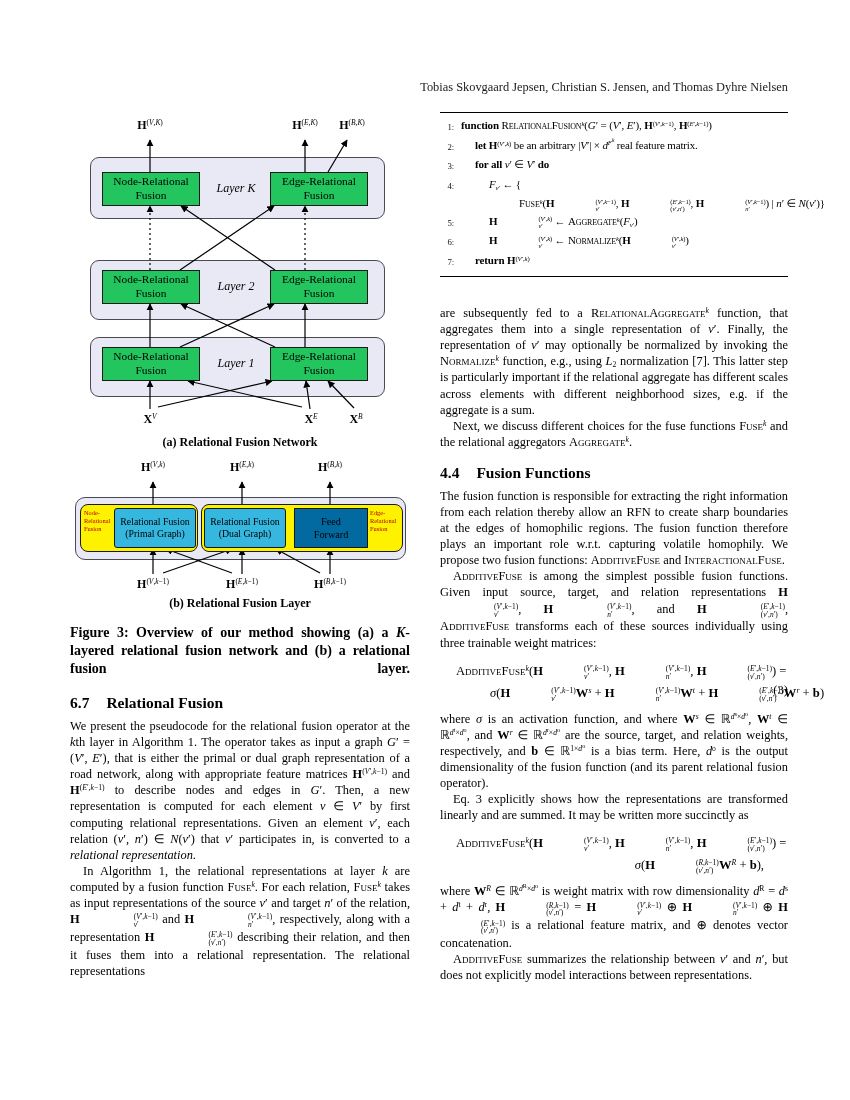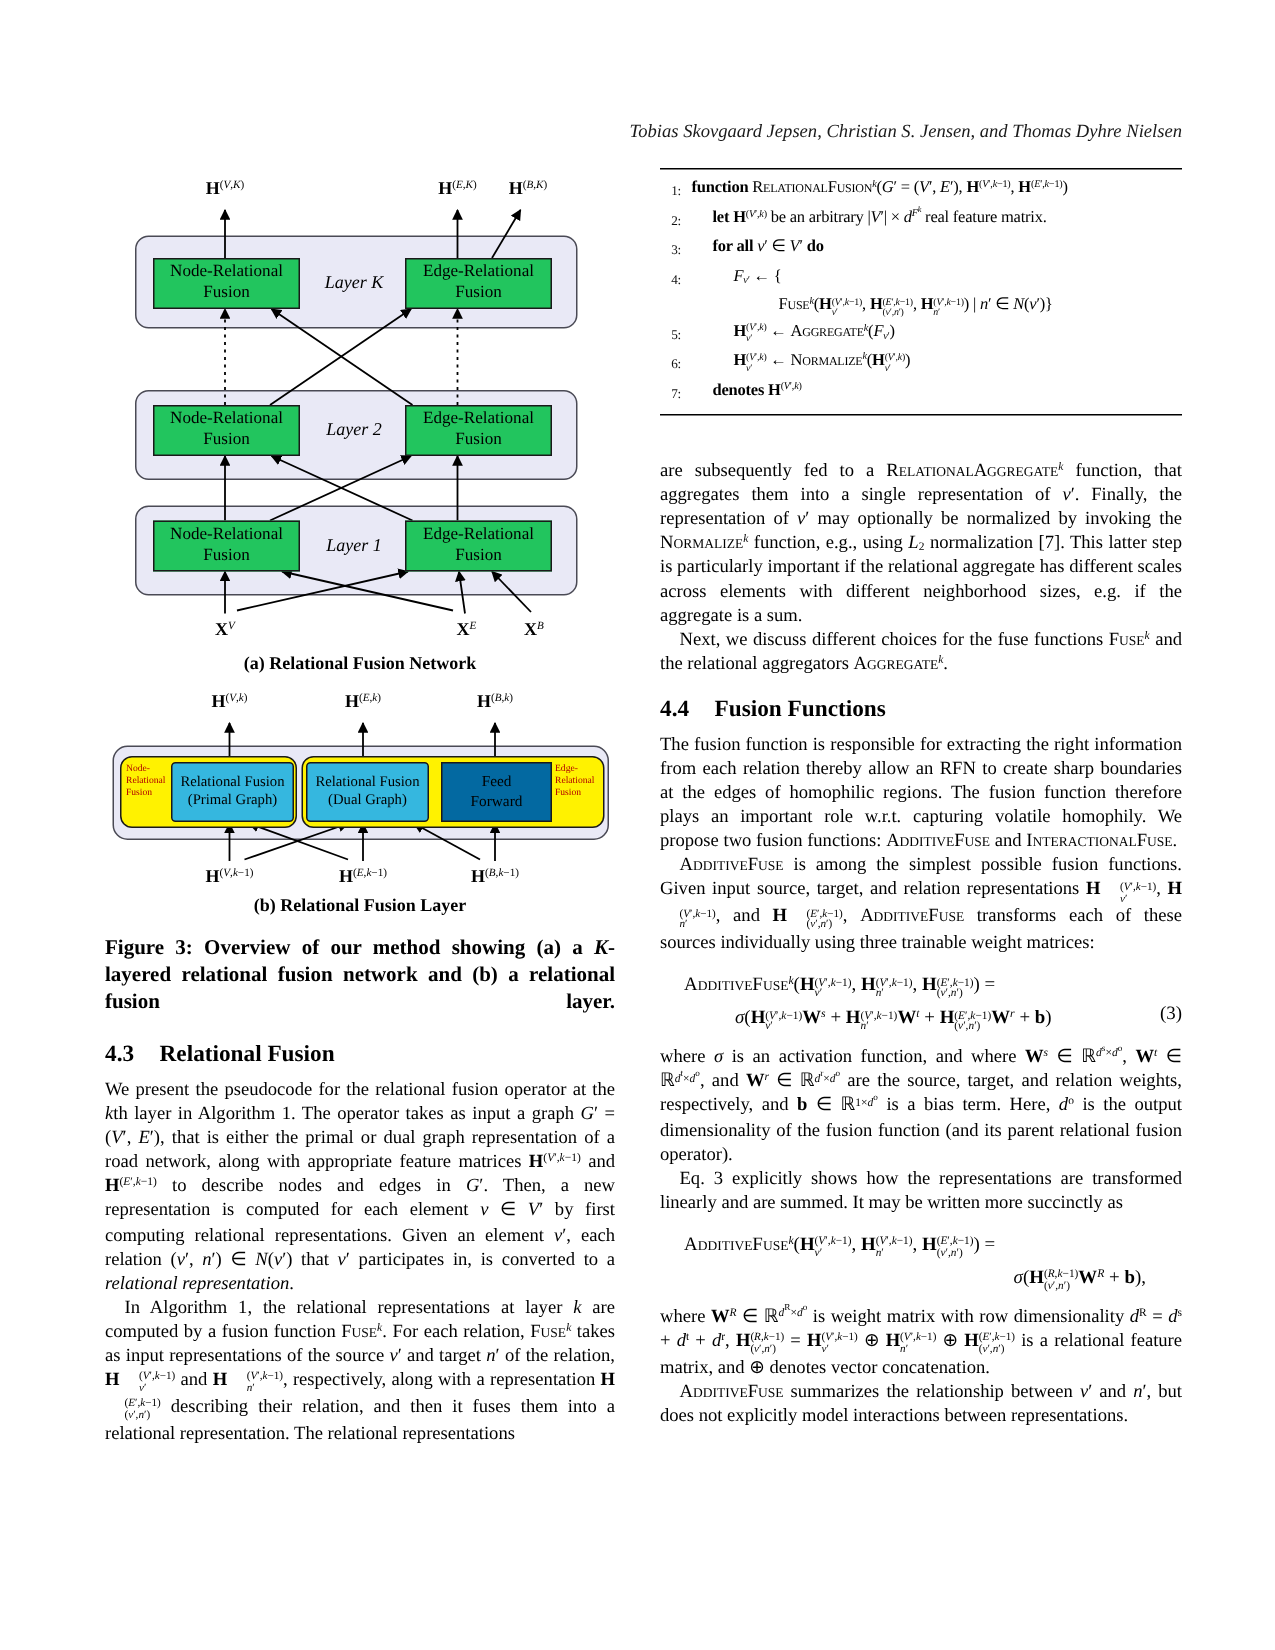--- a/index.html
+++ b/index.html
@@ -1,29 +1,29 @@
 <!DOCTYPE html>
 <html><head>
 <meta charset="utf-8">
 <style>
   html,body{margin:0;padding:0;background:#ffffff;}
   body{width:850px;height:1100px;position:relative;font-family:"Liberation Serif",serif;color:#000;}
-  .hdr{position:absolute;top:80px;left:300px;width:488px;text-align:right;font-size:12.4px;color:#1a1a1a;font-style:italic;}
+  .hdr{position:absolute;top:80px;left:300px;width:488px;text-align:right;font-size:12.4px;color:#1a1a1a;}
 
   .col-left{position:absolute;left:70px;top:110px;width:340px;}
   .col-right{position:absolute;left:440px;top:112px;width:348px;}
 
   p{margin:0;text-align:justify;font-size:12.4px;line-height:16.1px;}
   p.ind{text-indent:13px;}
   sup{font-size:0.62em;line-height:0;vertical-align:0.5em;}
   sub{font-size:0.62em;line-height:0;vertical-align:-0.25em;}
   sup sup{font-size:0.8em;vertical-align:0.55em;}
   .sc{font-variant:small-caps;}
   .st{display:inline-block;vertical-align:-0.55em;font-size:0.60em;line-height:1.05;text-align:left;}
-  .st .t,.st .b{display:block;}
+  .st .t,.st .b{display:block;margin-left:41px;}
 
   .sect{font-size:15.5px;font-weight:bold;margin:0;}
   .sect .num{margin-right:17px;}
 
   
   .fig-a{position:relative;width:340px;height:341px;}
   .fig-b{position:relative;width:340px;height:150px;margin-top:9px;}
   .fig-svg{position:absolute;left:0;top:0;z-index:2;}
   .flabel{position:absolute;z-index:3;font-size:12px;white-space:nowrap;transform:translateX(-50%);}
   .layer-cont{position:absolute;left:20px;width:293px;background:#e9e9f6;border:1.3px solid #4a4a55;border-radius:9px;z-index:1;}
@@ -156,21 +156,21 @@
     <div class="flabel" style="left:83px;top:117px"><b>H</b><sup>(<i>V</i>,<i>k</i>−1)</sup></div>
     <div class="flabel" style="left:172px;top:117px"><b>H</b><sup>(<i>E</i>,<i>k</i>−1)</sup></div>
     <div class="flabel" style="left:260px;top:117px"><b>H</b><sup>(<i>B</i>,<i>k</i>−1)</sup></div>
 
     <div class="figcap" style="top:136px">(b) Relational Fusion Layer</div>
   </div>
 
   <div class="fig3cap"><b>Figure 3: Overview of our method showing (a) a <i>K</i>-layered relational fusion network and (b) a relational fusion layer.</b></div>
 
 
-  <h2 class="sect mt16"><span class="num">4.3</span><span>Relational Fusion</span></h2>
+  <h2 class="sect mt16"><span class="num">6.7</span><span>Relational Fusion</span></h2>
 
   <p class="mt6">We present the pseudocode for the relational fusion operator at the <i>k</i>th layer in Algorithm 1. The operator takes as input a graph <i>G</i>′ = (<i>V</i>′, <i>E</i>′), that is either the primal or dual graph representation of a road network, along with appropriate feature matrices <b>H</b><sup>(<i>V</i>′,<i>k</i>−1)</sup> and <b>H</b><sup>(<i>E</i>′,<i>k</i>−1)</sup> to describe nodes and edges in <i>G</i>′. Then, a new representation is computed for each element <i>v</i> ∈ <i>V</i>′ by first computing relational representations. Given an element <i>v</i>′, each relation (<i>v</i>′, <i>n</i>′) ∈ <i>N</i>(<i>v</i>′) that <i>v</i>′ participates in, is converted to a <i>relational representation</i>.</p>
   <p class="ind">In Algorithm 1, the relational representations at layer <i>k</i> are computed by a fusion function <span class="sc">Fuse</span><sup><i>k</i></sup>. For each relation, <span class="sc">Fuse</span><sup><i>k</i></sup> takes as input representations of the source <i>v</i>′ and target <i>n</i>′ of the relation, <b>H</b><span class="st"><span class="t">(<i>V</i>′,<i>k</i>−1)</span><span class="b"><i>v</i>′</span></span> and <b>H</b><span class="st"><span class="t">(<i>V</i>′,<i>k</i>−1)</span><span class="b"><i>n</i>′</span></span>, respectively, along with a representation <b>H</b><span class="st"><span class="t">(<i>E</i>′,<i>k</i>−1)</span><span class="b">(<i>v</i>′,<i>n</i>′)</span></span> describing their relation, and then it fuses them into a relational representation. The relational representations</p>
 </div>
 
 <div class="col-right">
 
   <div class="algo">
     <div class="algo-body">
       <div class="algo-line">
@@ -196,21 +196,21 @@
       <div class="algo-line">
           <span class="lnum">5:</span>
           <span class="ltext mi2"><b>H</b><span class="st"><span class="t">(<i>V</i>′,<i>k</i>)</span><span class="b"><i>v</i>′</span></span> ← <span class="sc">Aggregate</span><sup><i>k</i></sup>(<i>F</i><sub><i>v</i>′</sub>)</span>
         </div>
       <div class="algo-line">
           <span class="lnum">6:</span>
           <span class="ltext mi2"><b>H</b><span class="st"><span class="t">(<i>V</i>′,<i>k</i>)</span><span class="b"><i>v</i>′</span></span> ← <span class="sc">Normalize</span><sup><i>k</i></sup>(<b>H</b><span class="st"><span class="t">(<i>V</i>′,<i>k</i>)</span><span class="b"><i>v</i>′</span></span>)</span>
         </div>
       <div class="algo-line">
           <span class="lnum">7:</span>
-          <span class="ltext mi1"><b>denotes</b> <b>H</b><sup>(<i>V</i>′,<i>k</i>)</sup></span>
+          <span class="ltext mi1"><b>return</b> <b>H</b><sup>(<i>V</i>′,<i>k</i>)</sup></span>
         </div>
     </div>
   </div>
 
   <p class="mt28">are subsequently fed to a <span class="sc">RelationalAggregate</span><sup><i>k</i></sup> function, that aggregates them into a single representation of <i>v</i>′. Finally, the representation of <i>v</i>′ may optionally be normalized by invoking the <span class="sc">Normalize</span><sup><i>k</i></sup> function, e.g., using <i>L</i><sub>2</sub> normalization [7]. This latter step is particularly important if the relational aggregate has different scales across elements with different neighborhood sizes, e.g. if the aggregate is a sum.</p>
   <p class="ind">Next, we discuss different choices for the fuse functions <span class="sc">Fuse</span><sup><i>k</i></sup> and the relational aggregators <span class="sc">Aggregate</span><sup><i>k</i></sup>.</p>
 
   <h2 class="sect mt14"><span class="num">4.4</span><span>Fusion Functions</span></h2>
 
   <p class="mt6">The fusion function is responsible for extracting the right information from each relation thereby allow an RFN to create sharp boundaries at the edges of homophilic regions. The fusion function therefore plays an important role w.r.t. capturing volatile homophily. We propose two fusion functions: <span class="sc">AdditiveFuse</span> and <span class="sc">InteractionalFuse</span>.</p>

